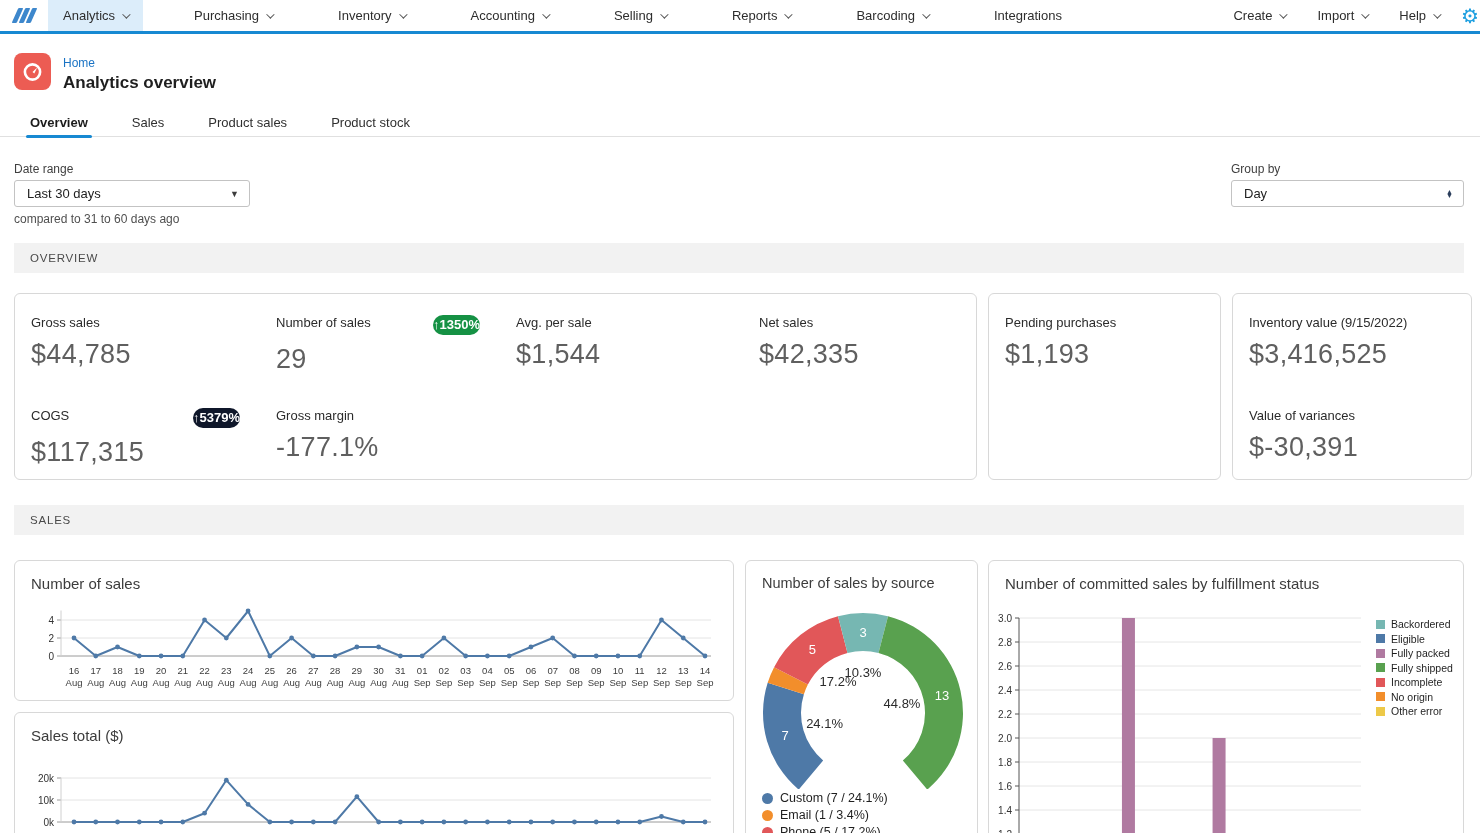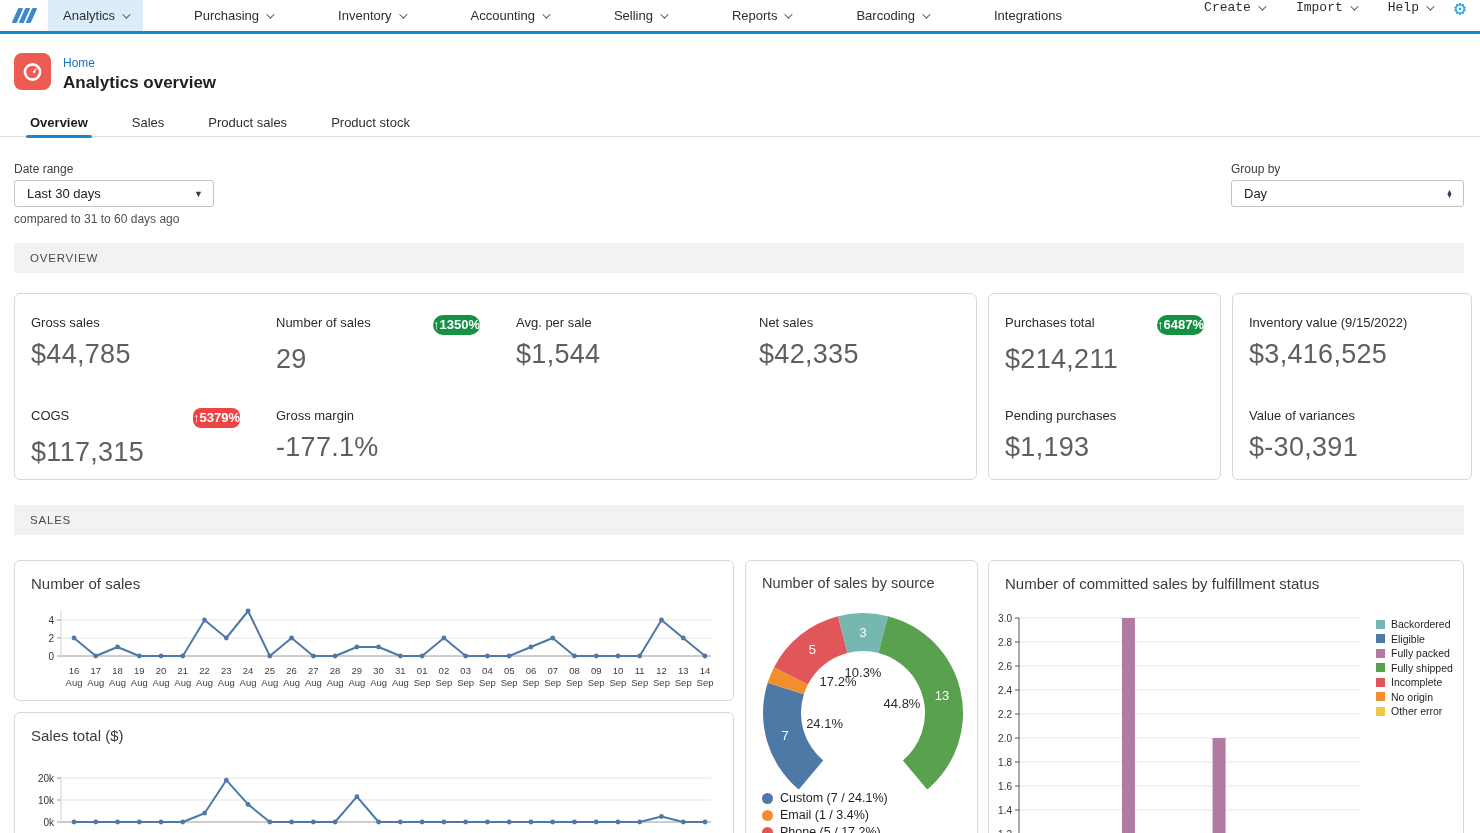--- a/index.html
+++ b/index.html
@@ -11,21 +11,21 @@
   .topnav { position:absolute; top:0; left:0; width:1480px; height:34px;
             border-bottom:3px solid #1789d2; display:flex; align-items:stretch; background:#fff; }
   .logo { width:48px; display:flex; align-items:center; justify-content:center; gap:2px; cursor:pointer; }
   .logo i { display:block; width:5px; height:15px; background:#3d87cc; transform:skewX(-24deg); border-radius:1px; }
   .nav-items { display:flex; align-items:stretch;gap:36px; }
   .nav-item { display:flex; align-items:center; gap:7px; padding:0 15px; font-size:13px; color:#2d2d2d;
               text-decoration:none; cursor:pointer; white-space:nowrap; }
   .nav-item.active { background:#dcedfa; }
   .chev { width:6px; height:6px; border-right:1.4px solid #555; border-bottom:1.4px solid #555;
           transform:rotate(45deg) translateY(-2px); display:inline-block; }
-  .nav-right { margin-left:auto; display:flex; align-items:flex-start; padding-right:14px;font-family:Liberation Mono, monospace; }
+  .nav-right { margin-left:auto; display:flex; align-items:center; padding-right:1px; }
   .nav-right .nav-item { padding:0 16px; }
   .gear { font-size:20px; color:#1d9fe0; cursor:pointer; margin-left:6px; line-height:1; }
 
   
   .pagehead { position:absolute; top:53px; left:14px; display:flex; gap:12px; }
   .headicon { width:37px; height:37px; background:#ec5c53; border-radius:8px; display:flex;
               align-items:center; justify-content:center; }
   .crumbs a { font-size:12px; color:#1a73c4; text-decoration:none; cursor:pointer; }
   .ptitle { font-size:17px; font-weight:bold; color:#1f1f1f; margin-top:2px; }
 
@@ -153,21 +153,21 @@
   </div>
 
   <div class="tabs">
     <div class="tab active">Overview</div>
     <div class="tab">Sales</div>
     <div class="tab">Product sales</div>
     <div class="tab">Product stock</div>
   </div>
 
   <div class="flabel" style="top:162px; left:14px;">Date range</div>
-  <div class="selectbox" style="top:180px; left:14px; width:200px;">
+  <div class="selectbox" style="top:180px; left:14px; width:236px;">
     <span>Last 30 days</span>
     <span class="caret">▼</span>
   </div>
   <div class="compare-note">compared to 31 to 60 days ago</div>
 
   <div class="flabel" style="top:162px; left:1231px;">Group by</div>
   <div class="selectbox" style="top:180px; left:1231px; width:233px;">
     <span>Day</span>
     <span class="spinner">
         <span>▲</span>
@@ -199,40 +199,33 @@
     </div>
     <div class="cell">
       <div class="mrow">
           <span class="mlabel">Net sales</span>
         </div>
       <div class="mvalue">$42,335</div>
     </div>
     <div class="cell">
       <div class="mrow">
           <span class="mlabel">COGS</span>
-        <span class="pill up" style="background: #ef4444; border-radius: 8px;">↑5379%</span>
+        <span class="pill up" style="background: #0f172a;">↑5379%</span>
         </div>
       <div class="mvalue">$117,315</div>
     </div>
     <div class="cell">
       <div class="mrow">
           <span class="mlabel">Gross margin</span>
         </div>
       <div class="mvalue">-177.1%</div>
     </div>
   </div>
 
   <div class="card midcard">
-    <div class="cell" style="height:93px;">
-      <div class="mrow">
-          <span class="mlabel">Purchases total</span>
-        <span class="pill up" style="margin-right: 16px; background: rgb(21, 145, 68);">↑6487%</span>
-        </div>
-      <div class="mvalue">$214,211</div>
-    </div>
     <div class="cell">
       <div class="mrow">
           <span class="mlabel">Pending purchases</span>
         </div>
       <div class="mvalue">$1,193</div>
     </div>
   </div>
 
   <div class="card rightcard">
     <div class="cell" style="height:93px;">

